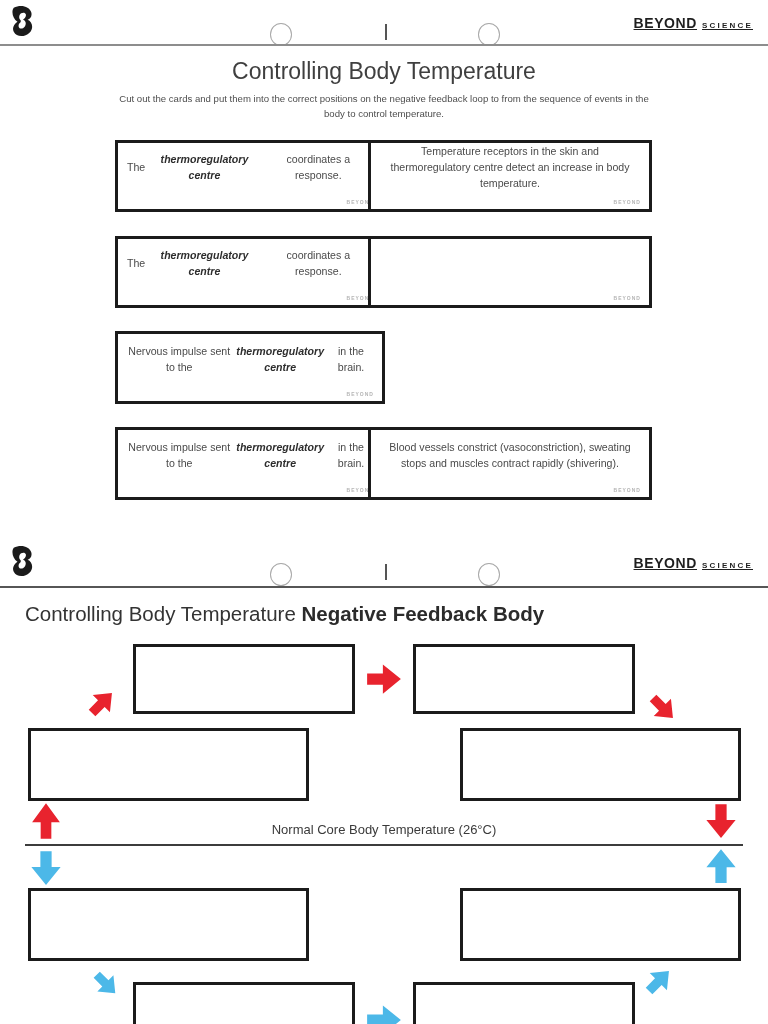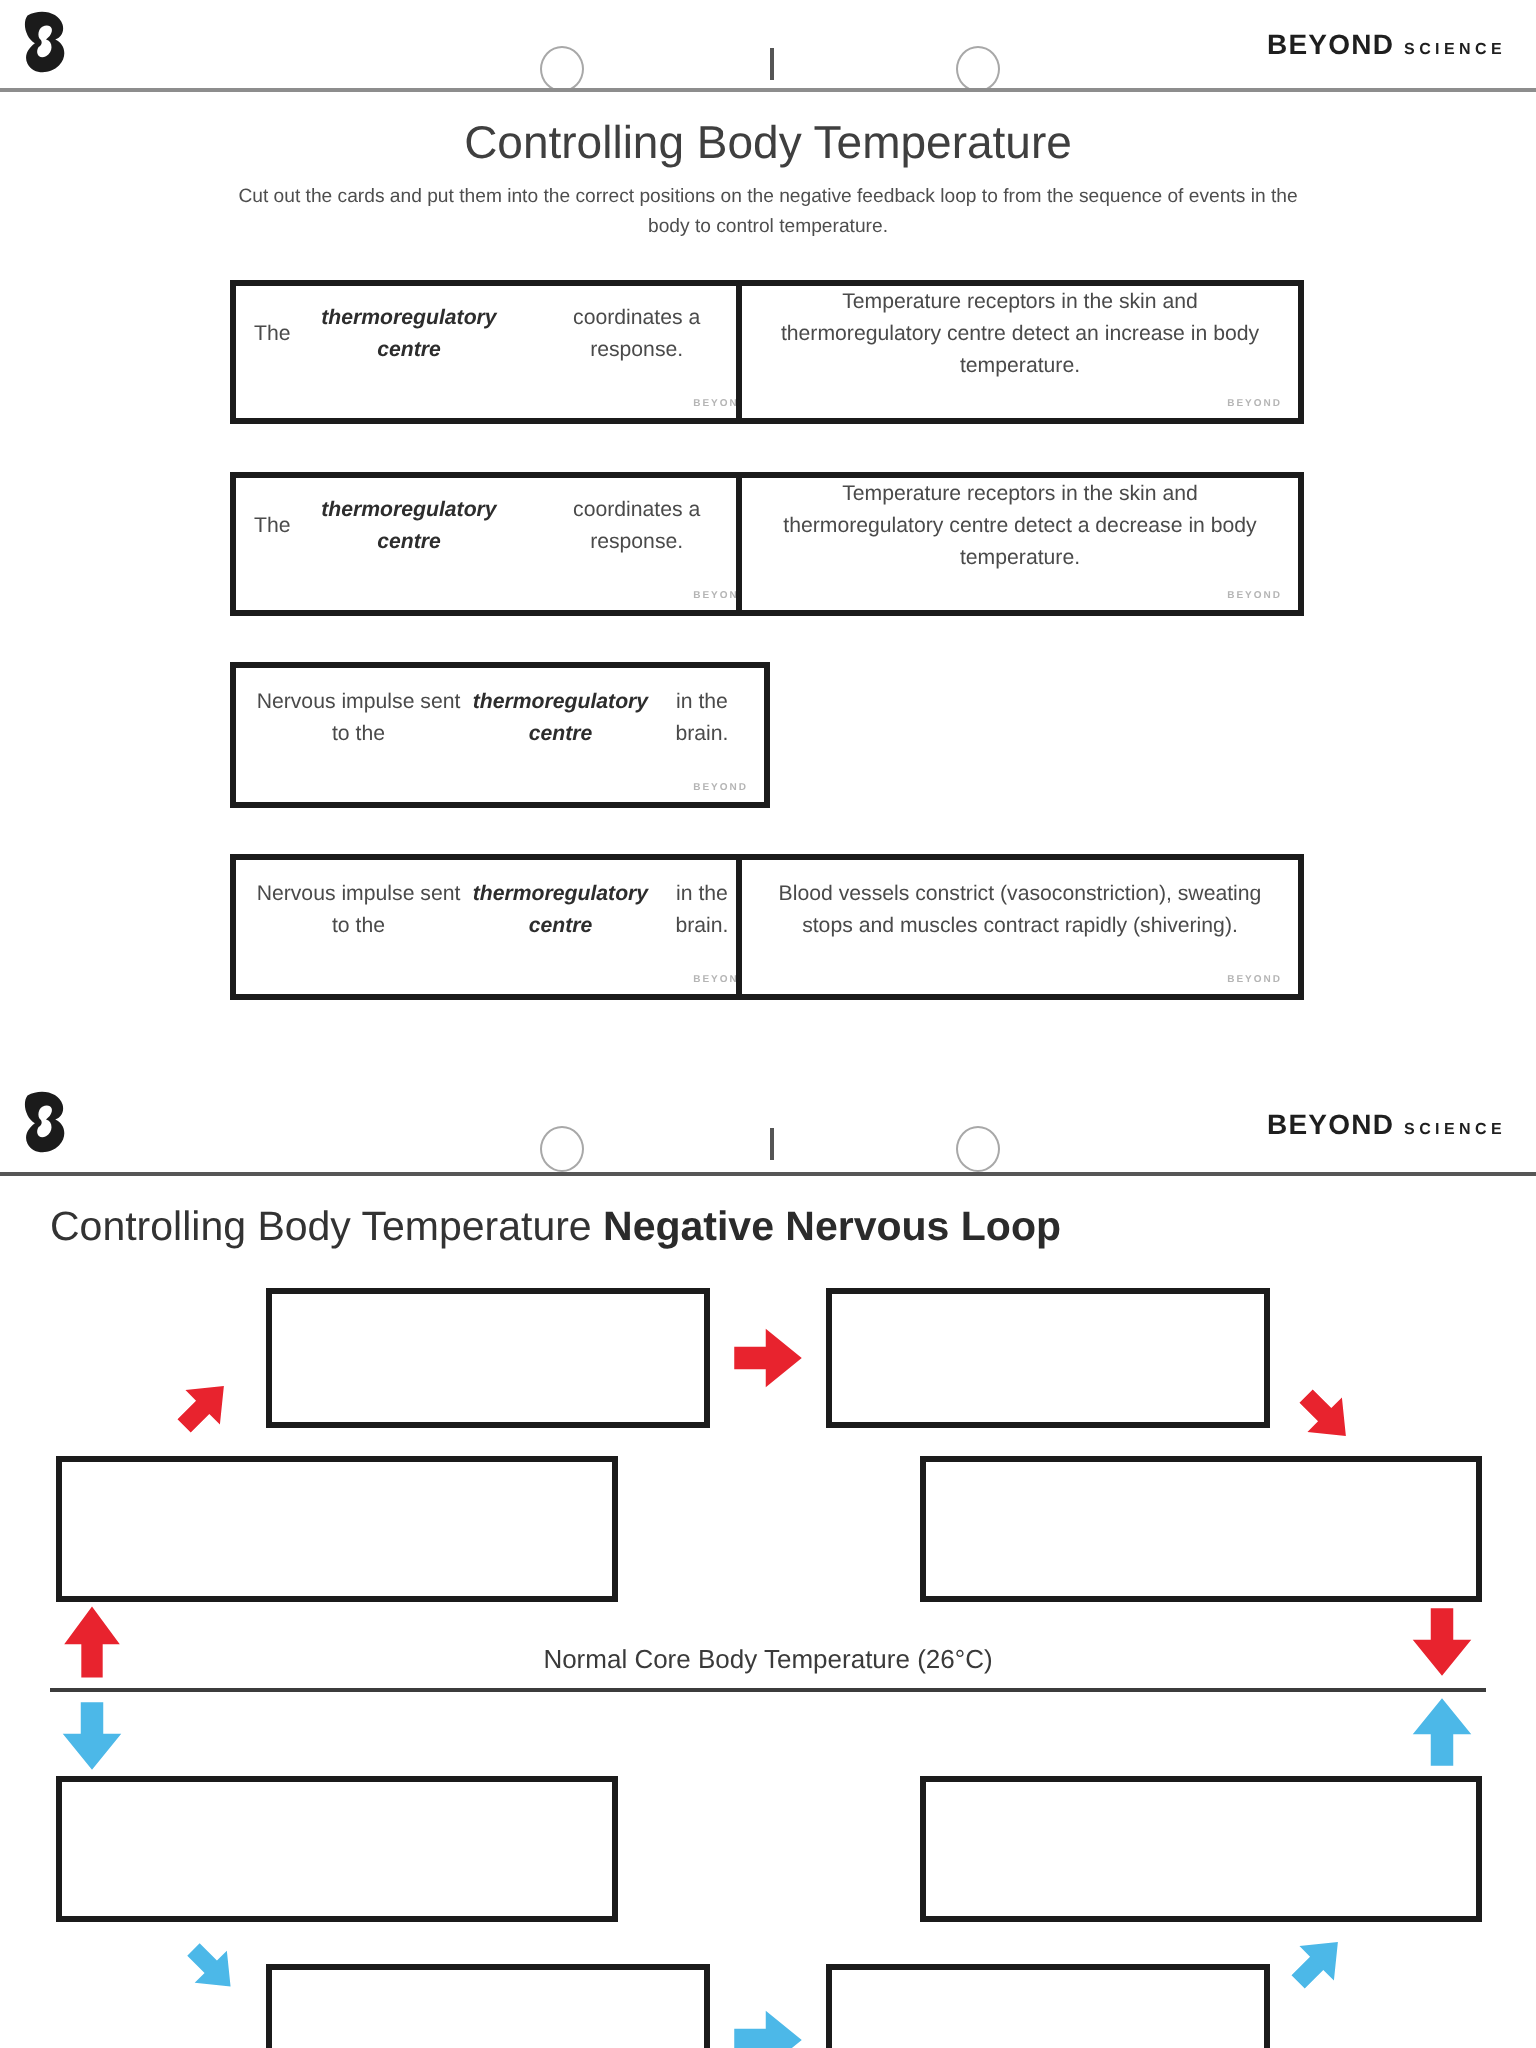--- a/index.html
+++ b/index.html
@@ -16,21 +16,21 @@
 
   
   .hdr { position: absolute; left: 0; top: 0; width: 768px; height: 48px; }
   .hdr-rule { position: absolute; left: 0; top: 44px; width: 768px; height: 2px; background: #8d8d8d; }
   .page2 .hdr-rule { top: 46px; background: #565656; height: 2px; }
   .logo { position: absolute; left: 9px; top: 5px; width: 28px; height: 37px; }
   .punch { position: absolute; top: 23px; width: 22px; height: 23px; border: 1.5px solid #a8a8a8; border-radius: 50%; background: #fff; }
   .punch-l { left: 270px; }
   .punch-r { left: 478px; }
   .tick { position: absolute; left: 385px; top: 24px; width: 1.5px; height: 16px; background: #555; }
-  .wordmark { position: absolute; right: 15px; top: 14px; white-space: nowrap; color: #1f1f1f; }
+  .wordmark { position: absolute; right: 15px; top: 14px; white-space: nowrap; color: #1f1f1f; text-decoration: underline; }
   .wm-b { font-size: 14px; font-weight: 700; letter-spacing: 0.6px; }
   .wm-s { font-size: 8px; font-weight: 700; letter-spacing: 2.2px; margin-left: 5px; }
 
   
   .p1-title { position: absolute; left: 0; top: 58px; width: 768px; margin: 0;
     text-align: center; font-size: 23px; font-weight: 400; color: #3f3f3f; }
   .p1-instructions { position: absolute; left: 114px; top: 92px; width: 540px; margin: 0;
     text-align: center; font-size: 9.6px; line-height: 1.55; color: #4e4e4e; }
 
   .card { position: absolute; background: #fff; border: 3px solid #1b1b1b; }
@@ -123,23 +123,20 @@
   </div>
   <div class="card col-l row-2">
     <div class="card-text">
         <span>The </span>
         <b>thermoregulatory centre</b>
         <span> coordinates a response.</span>
       </div>
     <span class="card-wm">BEYOND</span>
   </div>
   <div class="card col-r row-2">
-    <div class="card-text">
-        <span>Temperature receptors in the skin and thermoregulatory centre detect a decrease in body temperature.</span>
-      </div>
     <span class="card-wm">BEYOND</span>
   </div>
   <div class="card col-l row-3">
     <div class="card-text">
         <span>Nervous impulse sent to the </span>
         <b>thermoregulatory centre</b>
         <span> in the brain.</span>
       </div>
     <span class="card-wm">BEYOND</span>
   </div>
@@ -166,21 +163,21 @@
       <path d="M5 3 C12 -1 22 1 24 8 C25 12 23 15 20 16 C25 18 27 25 22 30 C17 35 8 35 5 29 C3 25 5 21 9 18 C4 15 2 7 5 3 Z" fill="#1b1b1b"></path>
       <path d="M13 9 C17 7 20 10 17 14 L15 16 C19 17 19 23 15 25 C11 27 9 23 11 20 C13 19 13 17 12 16 C10 14 11 10 13 9 Z" fill="#ffffff"></path>
     </svg>
     <div class="punch punch-l"></div>
     <div class="tick"></div>
     <div class="punch punch-r"></div>
     <div class="wordmark"><span class="wm-b">BEYOND</span><span class="wm-s">SCIENCE</span></div>
     <div class="hdr-rule"></div>
   </div>
 
-  <h2 class="p2-title"><span>Controlling Body Temperature </span><span class="tb">Negative Nervous Loop</span></h2>
+  <h2 class="p2-title"><span>Controlling Body Temperature </span><span class="tb">Negative Feedback Body</span></h2>
 
   <div class="abox abox-tl"></div>
   <div class="abox abox-tr"></div>
   <div class="abox abox-ml"></div>
   <div class="abox abox-mr"></div>
   <div class="abox abox-ll"></div>
   <div class="abox abox-lr"></div>
   <div class="abox abox-bl"></div>
   <div class="abox abox-br"></div>
 

